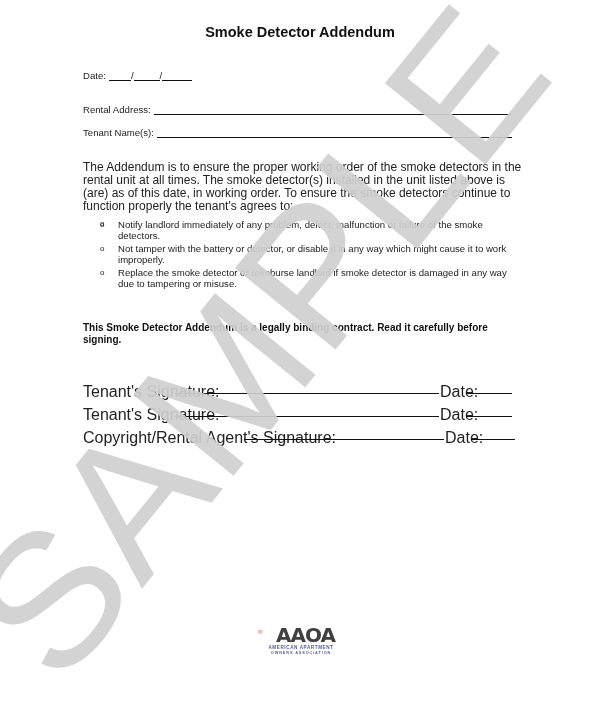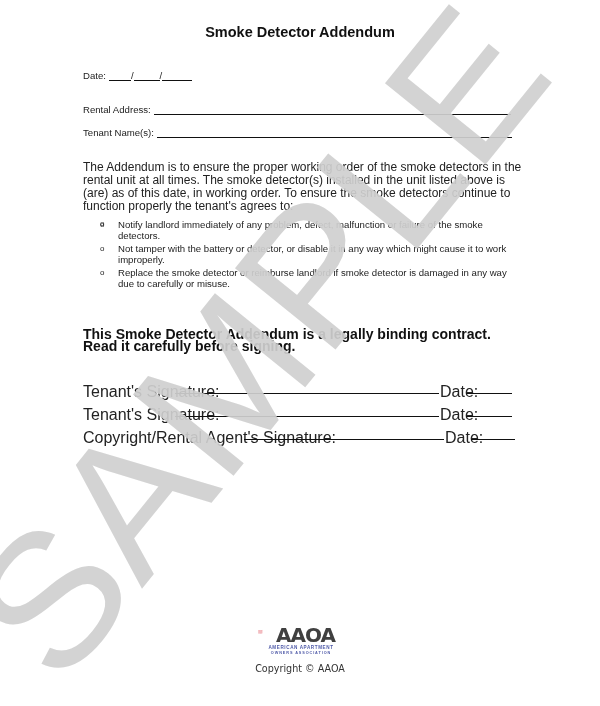--- a/index.html
+++ b/index.html
@@ -16,21 +16,21 @@
     .blank { display: inline-block; border-bottom: 1px solid #111; height: 10px; }
     .para {
       position: absolute; left: 83px; top: 161px; width: 440px;
       font-size: 12px; line-height: 13px; color: #222;
     }
     .list { position: absolute; left: 100px; top: 218px; width: 420px; font-size: 9.6px; line-height: 11.4px; color: #222; margin: 0; padding: 0; list-style: none; }
     .list li { position: relative; padding-left: 18px; margin-bottom: 1px; }
     .list .bullet { position: absolute; left: 0; top: 0; font-size: 8px; }
     .notice {
       position: absolute; left: 83px; top: 322px; width: 440px;
-      font-size: 14px; line-height: 12px; font-weight: bold; color: #111; margin-top: 6px;
+      font-size: 10px; line-height: 12px; font-weight: bold; color: #111;
     }
     .sig { position: absolute; left: 83px; font-size: 16px; color: #222; white-space: nowrap; }
     .sig .line { position: absolute; border-bottom: 1px solid #111; }
     .sig .date { position: absolute; }
     .watermark { position: absolute; left: 0; top: 0; width: 600px; height: 706px; pointer-events: none; }
     .logo { position: absolute; left: 258px; top: 626px; width: 86px; height: 34px; }
     .logo-text {
       position: absolute; left: 276px; top: 623px; font-size: 20px; font-weight: bold; color: #404040;
       letter-spacing: -1px; font-family: "DejaVu Sans", sans-serif;
     }
@@ -73,21 +73,21 @@
     <li>
       <span class="bullet">o</span>
       <span>Notify landlord immediately of any problem, defect, malfunction or failure of the smoke detectors.</span>
     </li>
     <li>
       <span class="bullet">o</span>
       <span>Not tamper with the battery or detector, or disable it in any way which might cause it to work improperly.</span>
     </li>
     <li>
       <span class="bullet">o</span>
-      <span>Replace the smoke detector or reimburse landlord if smoke detector is damaged in any way due to carefully or misuse.</span>
+      <span>Replace the smoke detector or reimburse landlord if smoke detector is damaged in any way due to tampering or misuse.</span>
     </li>
   </ul>
 
   <div class="notice">This Smoke Detector Addendum is a legally binding contract. Read it carefully before signing.</div>
 
   <div class="sig" style="top:383px; width:440px; height:14px;">
     <span>Tenant's Signature:</span>
     <span class="line" style="left:92px; top:10px; width:264px;"></span>
     <span class="date" style="left:357px; top:0;">Date:</span>
     <span class="line" style="left:383px; top:10px; width:46px;"></span>
@@ -108,18 +108,17 @@
   </div>
 
   <svg class="logo" viewBox="0 0 86 34" style="left:258px; top:626px; width:20px; height:16px;">
     <path d="M1 3 C5 1, 9 5, 19 2" stroke="#e0505a" stroke-width="2.2" fill="none"></path>
     <path d="M1 8 C5 6, 9 10, 19 7" stroke="#e0505a" stroke-width="2.2" fill="none"></path>
     <path d="M1 13 C5 11, 9 15, 19 12" stroke="#e0505a" stroke-width="2.2" fill="none"></path>
   </svg>
   <div class="logo-text">AAOA</div>
   <div class="logo-sub1">AMERICAN APARTMENT</div>
   <div class="logo-sub2">OWNERS ASSOCIATION</div>
-  <div class="copyright">Copyright © AAOA</div>
 
   <svg class="watermark" viewBox="0 0 600 706">
     <text id="wm" x="0" y="0" transform="translate(60,690) rotate(-51)" font-family="Liberation Sans, sans-serif" font-size="188" font-weight="normal" fill="#cfcfcf" fill-opacity="0.92" textLength="790" lengthAdjust="spacingAndGlyphs">SAMPLE</text>
   </svg>
 </div>
 
 </body></html>

